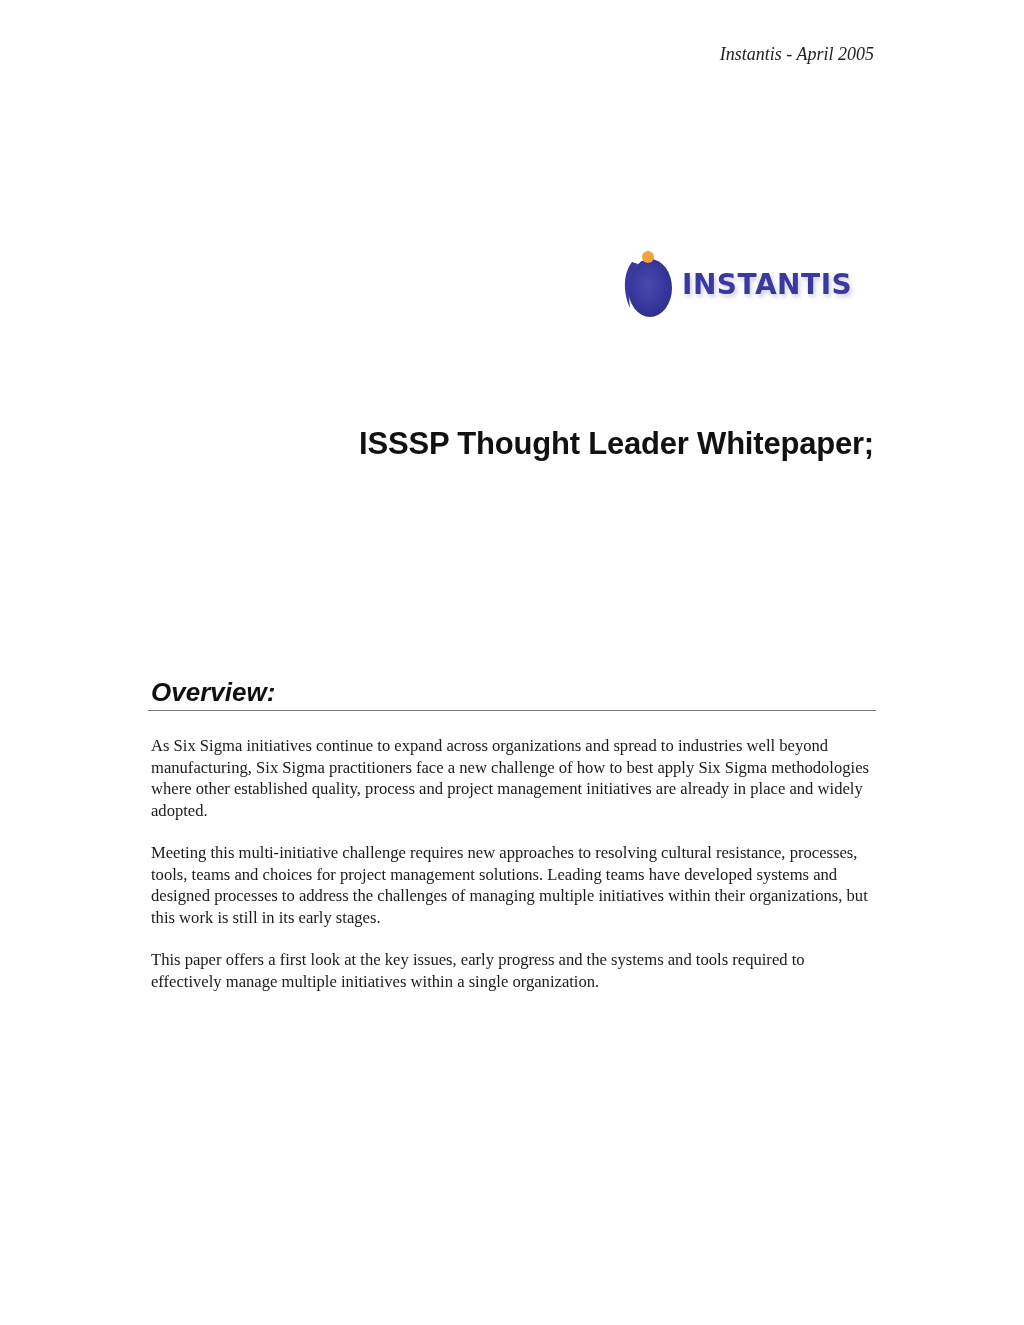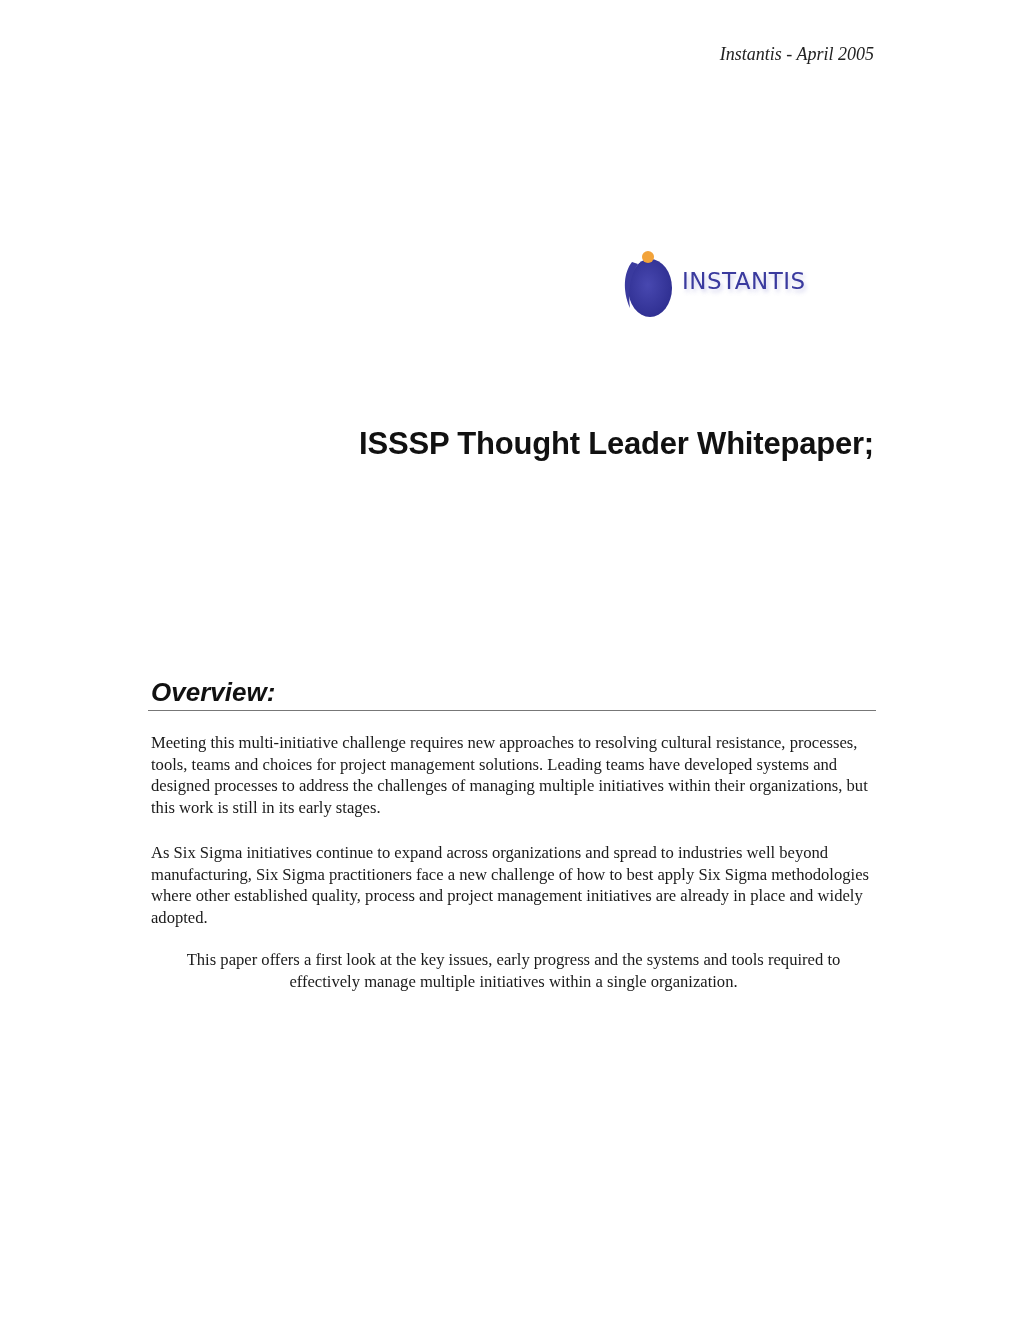--- a/index.html
+++ b/index.html
@@ -35,22 +35,22 @@
       left: 0;
       top: 0;
       width: 56px;
       height: 72px;
     }
     .logo-text {
       position: absolute;
       left: 62px;
       top: 20px;
       font-family: "DejaVu Sans", "Liberation Sans", sans-serif;
-      font-weight: normal;
-      font-size: 23px;
+      font-weight: bold;
+      font-size: 28px;
       letter-spacing: 0.5px;
       color: #3a3a9e;
       text-shadow: 2px 3px 4px rgba(120,120,200,0.35);
     }
     .title-block {
       position: absolute;
       right: 150px;
       top: 418px;
       text-align: right;
       font-family: "Liberation Sans", "DejaVu Sans", sans-serif;
@@ -83,21 +83,21 @@
     .paragraph {
       font-family: "Liberation Serif", "DejaVu Serif", serif;
       font-size: 16.6px;
       line-height: 21.5px;
       margin: 0;
       padding-left: 3px;
       color: #1a1a1a;
     }
     .p1 { margin-top: 24px; }
     .p2 { margin-top: 21px; }
-    .p3 { margin-top: 21px; text-align: center; }
+    .p3 { margin-top: 21px; }
   </style>
 </head>
 <body>
 
 <div class="header-note">Instantis - April 2005</div>
 
 <div class="logo">
   <svg class="logo-mark" viewBox="0 0 56 72" xmlns="http://www.w3.org/2000/svg">
     <defs>
       <radialGradient id="g1" cx="45%" cy="45%" r="60%">
@@ -112,16 +112,16 @@
   </svg>
   <div class="logo-text">INSTANTIS</div>
 </div>
 
 <div class="title-block">
   <span class="title-line">ISSSP Thought Leader Whitepaper;</span>
 </div>
 
 <div class="overview">
   <div class="overview-heading">Overview:</div>
+  <p class="paragraph p1">As Six Sigma initiatives continue to expand across organizations and spread to industries well beyond manufacturing, Six Sigma practitioners face a new challenge of how to best apply Six Sigma methodologies where other established quality, process and project management initiatives are already in place and widely adopted.</p>
   <p class="paragraph p2">Meeting this multi-initiative challenge requires new approaches to resolving cultural resistance, processes, tools, teams and choices for project management solutions.  Leading teams have developed systems and designed processes to address the challenges of managing multiple initiatives within their organizations, but this work is still in its early stages.</p>
-  <p class="paragraph p1">As Six Sigma initiatives continue to expand across organizations and spread to industries well beyond manufacturing, Six Sigma practitioners face a new challenge of how to best apply Six Sigma methodologies where other established quality, process and project management initiatives are already in place and widely adopted.</p>
   <p class="paragraph p3">This paper offers a first look at the key issues, early progress and the systems and tools required to effectively manage multiple initiatives within a single organization.</p>
 </div>
 
 </body></html>

